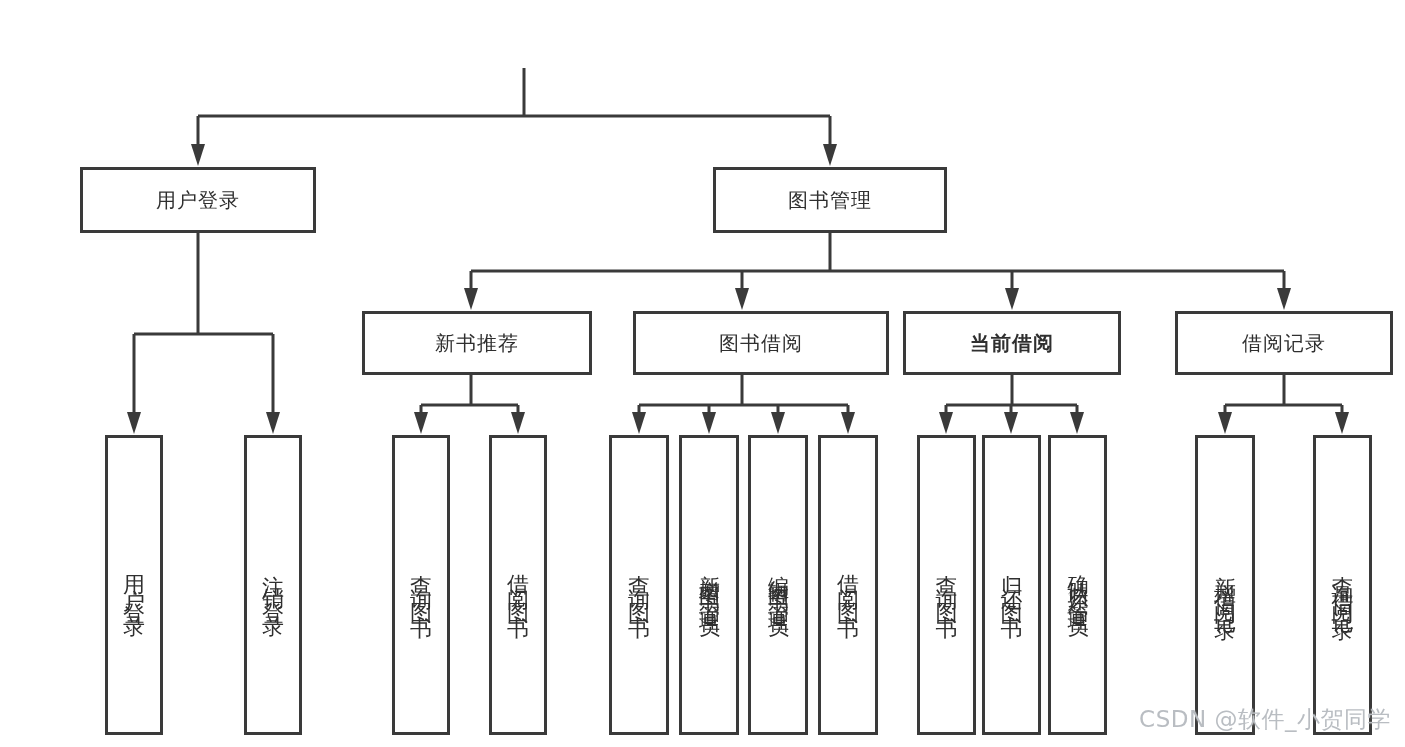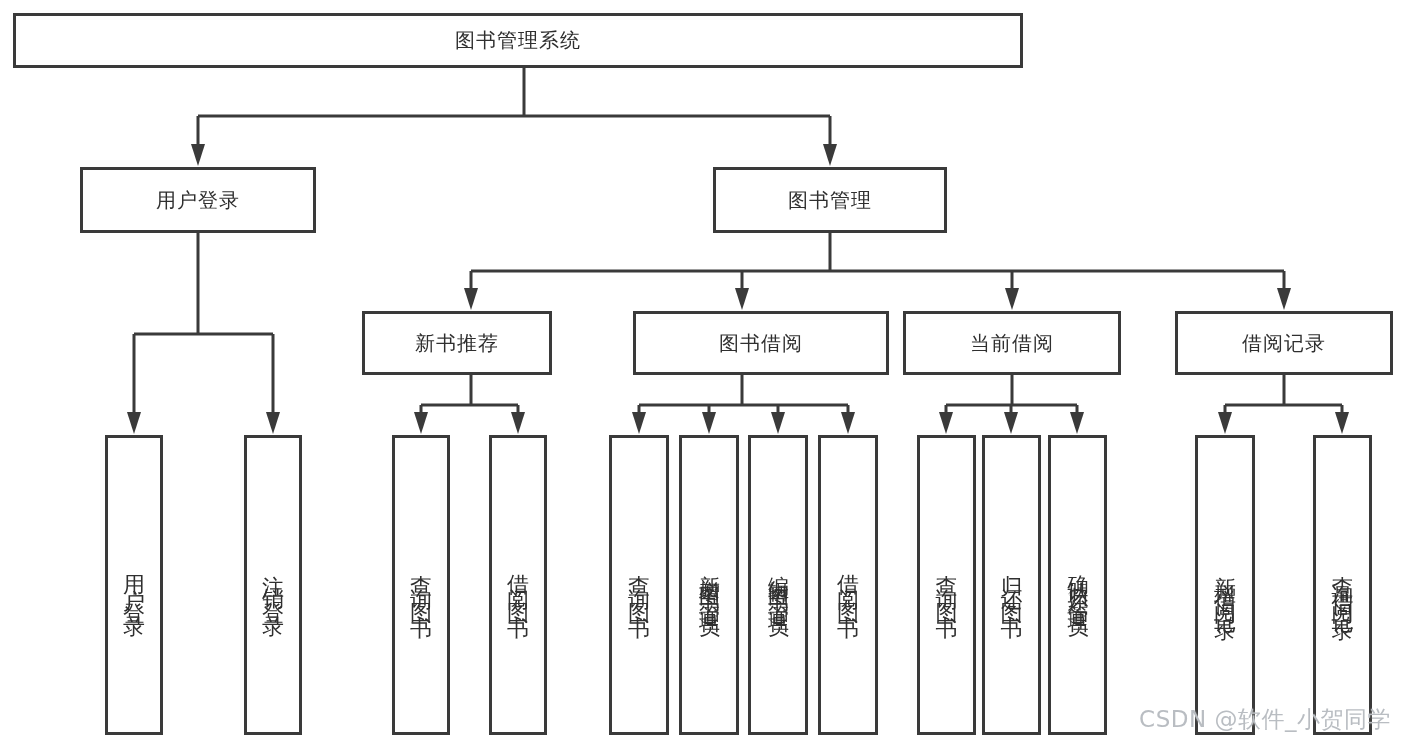--- a/index.html
+++ b/index.html
@@ -47,23 +47,23 @@
     line-height: 1;
   }
   .node.v.m6 span { letter-spacing: 9px; }
   .node.v.tight span { letter-spacing: 6px; font-size: 21px; }
 
   
   .b-root  { left: 13px;   top: 13px;  width: 1010px; height: 55px; }
   .b-login { left: 80px;   top: 167px; width: 236px;  height: 66px; }
   .b-mgmt  { left: 713px;  top: 167px; width: 234px;  height: 66px; justify-content: center; }
 
-  .b-s1 { left: 362px;  top: 311px; width: 190px; height: 64px; }
+  .b-s1 { left: 362px;  top: 311px; width: 230px; height: 64px; }
   .b-s2 { left: 633px;  top: 311px; width: 256px; height: 64px; }
-  .b-s3 { left: 903px;  top: 311px; width: 218px; height: 64px; }
+  .b-s3 { left: 903px;  top: 311px; width: 218px; height: 64px; font-weight: bold; }
   .b-s4 { left: 1175px; top: 311px; width: 218px; height: 64px; }
 
   .b-f1  { left: 105px;  top: 435px; width: 58px; height: 300px; }
   .b-f2  { left: 244px;  top: 435px; width: 58px; height: 300px; }
   .b-f3  { left: 392px;  top: 435px; width: 58px; height: 300px; }
   .b-f4  { left: 489px;  top: 435px; width: 58px; height: 300px; }
   .b-f5  { left: 609px;  top: 435px; width: 60px; height: 300px; }
   .b-f6  { left: 679px;  top: 435px; width: 60px; height: 300px; }
   .b-f7  { left: 748px;  top: 435px; width: 60px; height: 300px; }
   .b-f8  { left: 818px;  top: 435px; width: 60px; height: 300px; }
@@ -130,23 +130,20 @@
 
       <path d="M946,434 L939,412 L953,412 Z"></path>
       <path d="M1011,434 L1004,412 L1018,412 Z"></path>
       <path d="M1077,434 L1070,412 L1084,412 Z"></path>
 
       <path d="M1225,434 L1218,412 L1232,412 Z"></path>
       <path d="M1342,434 L1335,412 L1349,412 Z"></path>
     </g>
   </svg>
 
-  <div class="node h b-root">
-    <span>图书管理系统</span>
-  </div>
 
   <div class="node h b-login">
     <span>用户登录</span>
   </div>
   <div class="node h b-mgmt">
     <span>图书管理</span>
   </div>
 
   <div class="node h b-s1">
     <span>新书推荐</span>

